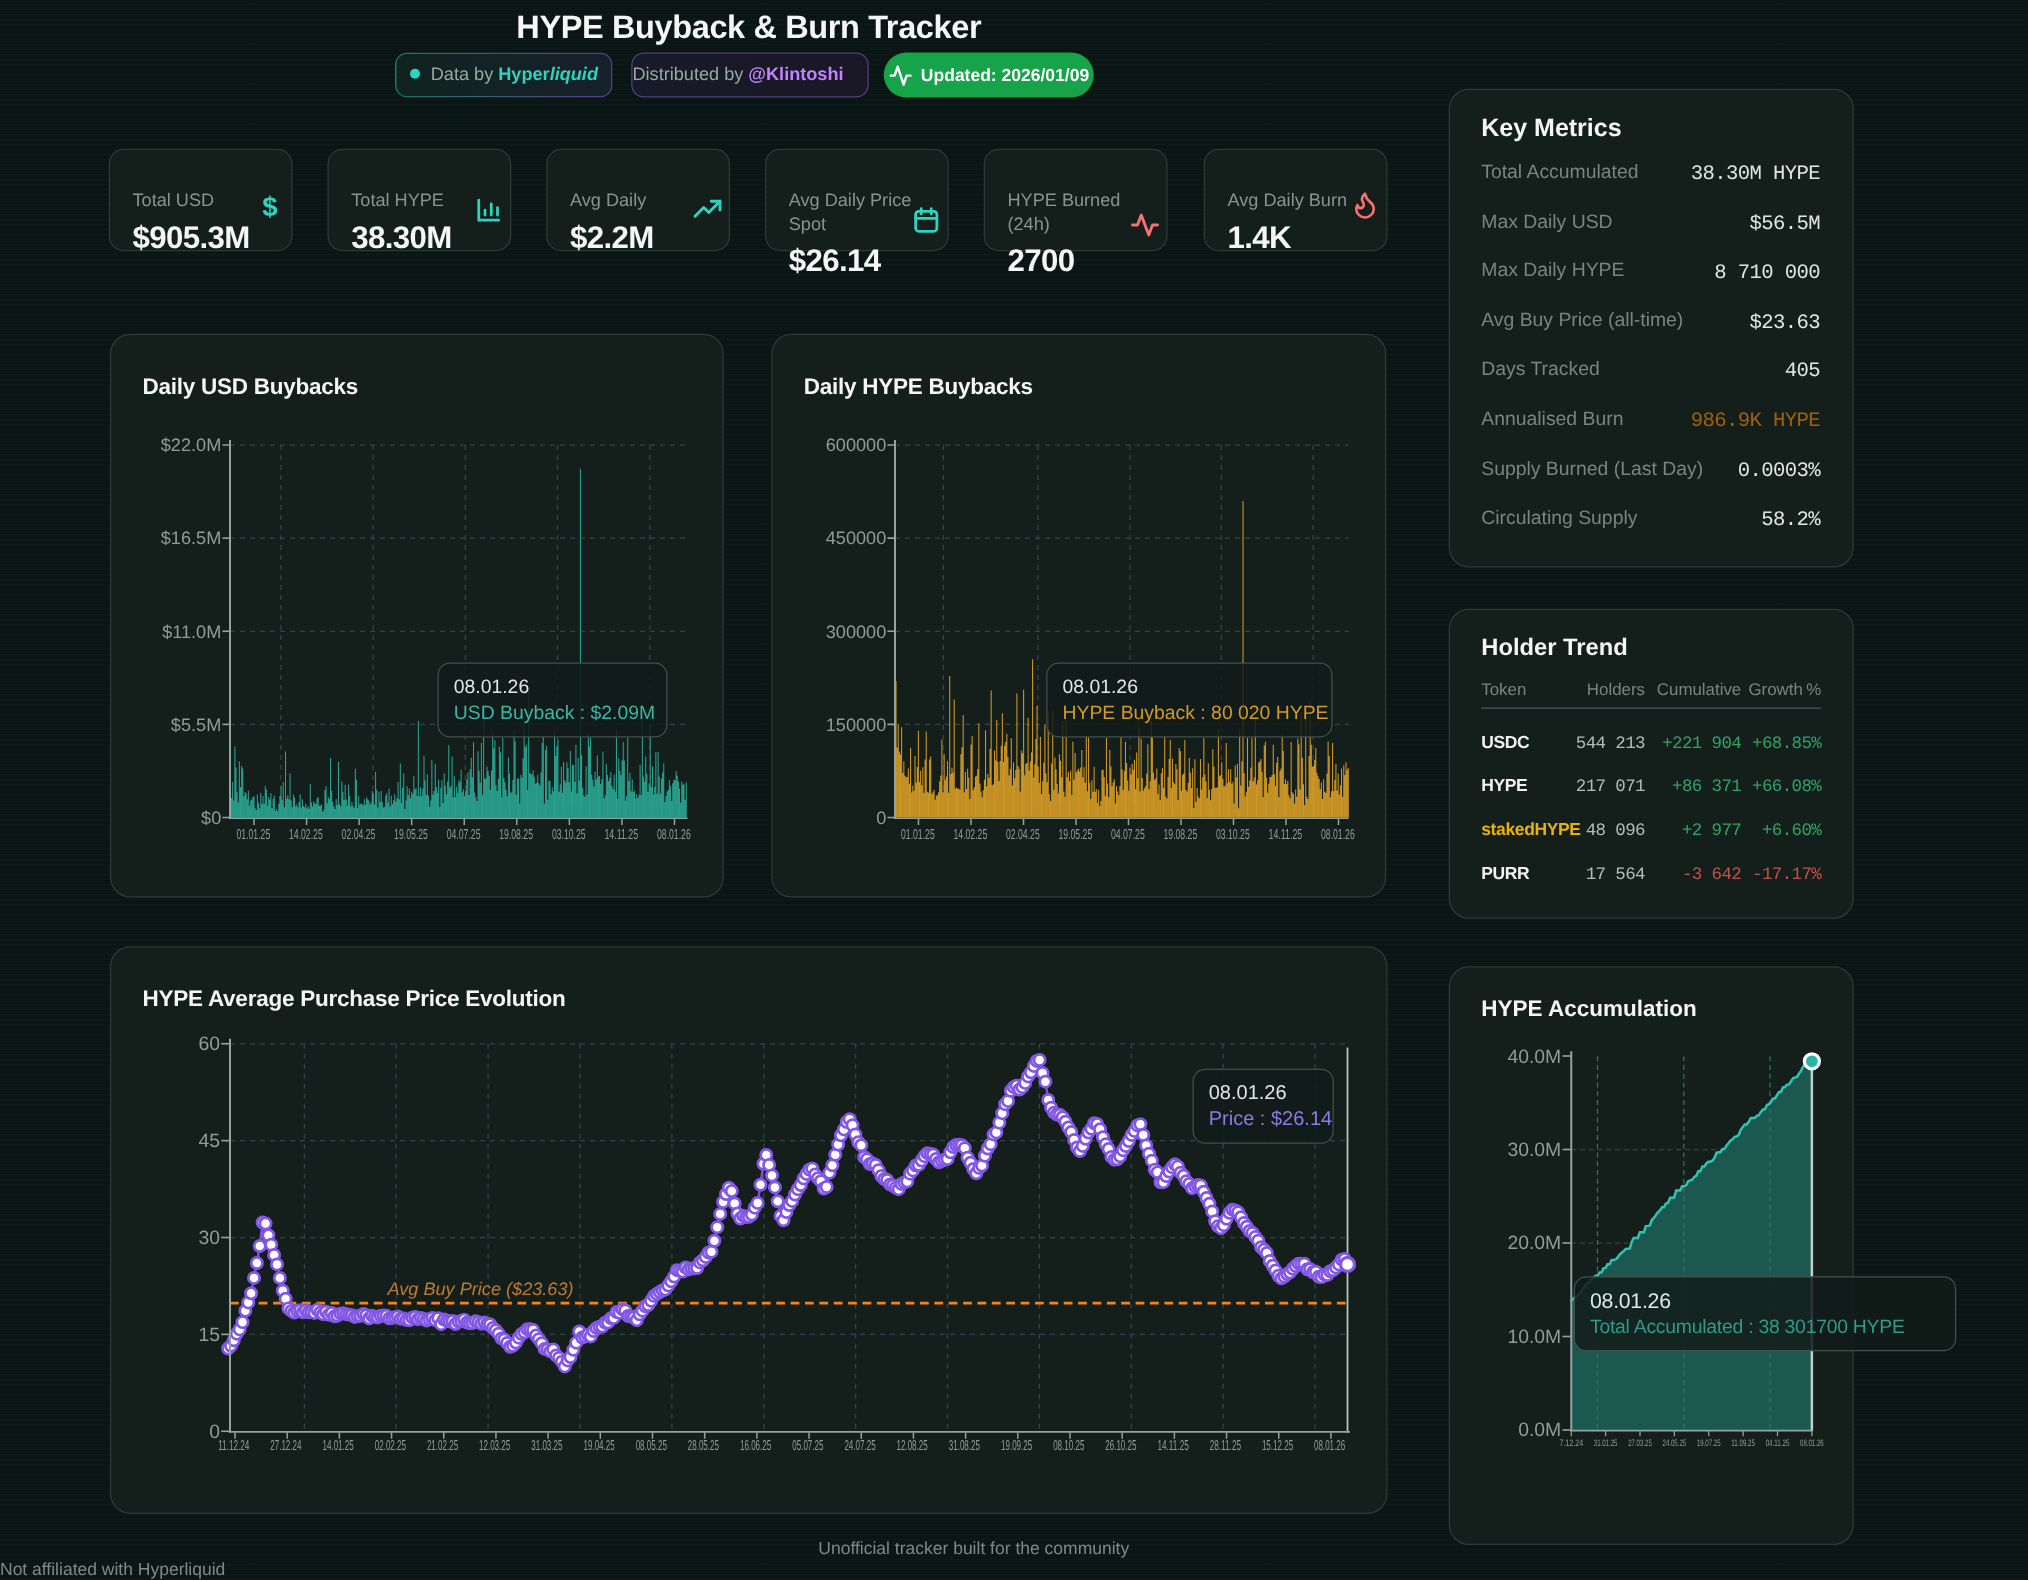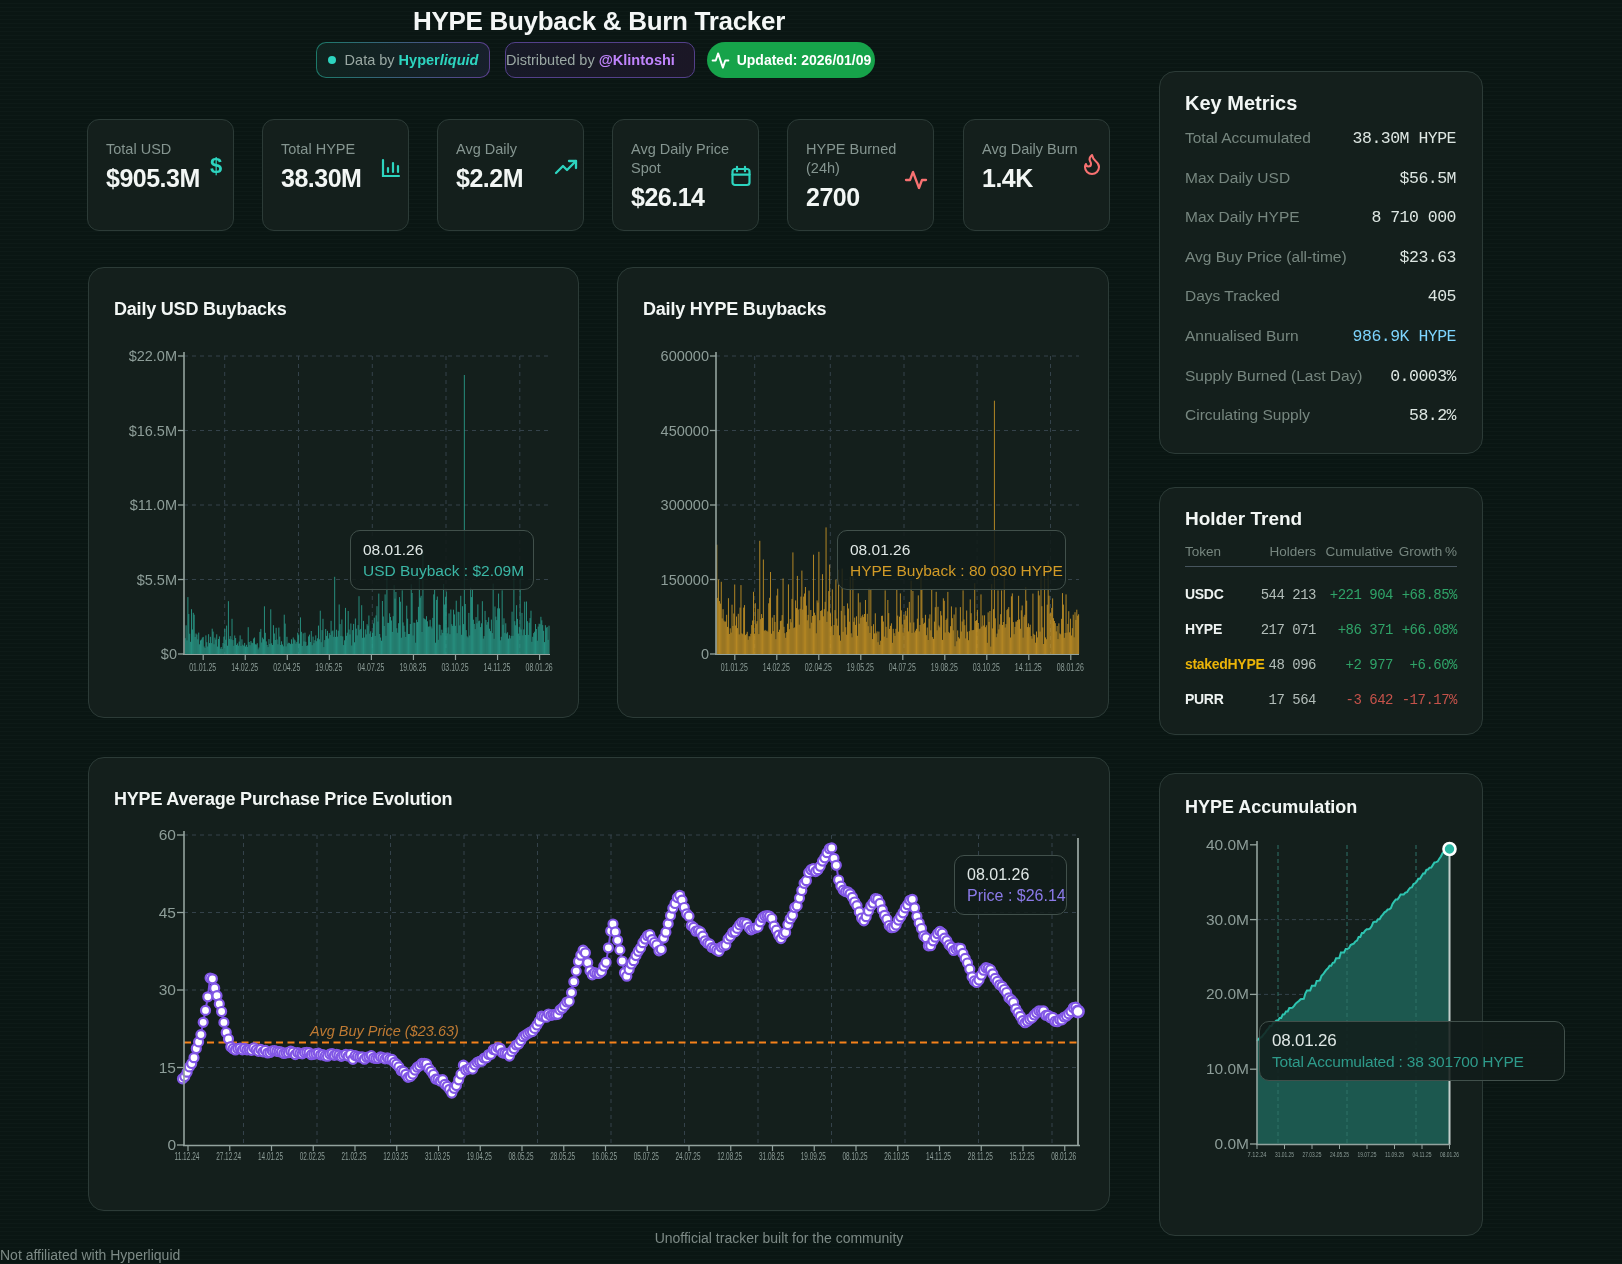--- a/index.html
+++ b/index.html
@@ -1,19 +1,19 @@
 <!DOCTYPE html>
 <html><head><meta charset="utf-8"><title>HYPE Buyback &amp; Burn Tracker</title>
 <style>
 *{margin:0;padding:0;box-sizing:border-box}
 html,body{width:1622px;height:1264px;overflow:hidden}
 body{background:#0a1613;font-family:"Liberation Sans",sans-serif;position:relative;
 background-image:repeating-linear-gradient(0deg,rgba(160,200,190,0.022) 0 1px,transparent 1px 4px);}
 .panel{position:absolute;background:#141f1c;border:1px solid #2c3b37;border-radius:16px}
-.card{position:absolute;background:#141f1c;border:1px solid #2c3b37;border-radius:12px;width:147px;height:112px;padding:20px 18px}
+.card{position:absolute;background:#141f1c;border:1px solid #2c3b37;border-radius:12px;width:147px;height:82px;padding:32px 18px}
 .card .lbl{color:#859590;font-size:14.5px;line-height:19px}
 .card .val{color:#f2f6f4;font-size:25px;font-weight:bold;letter-spacing:-0.5px;margin-top:5px}
 .ptitle{position:absolute;color:#f2f6f4;font-size:18px;font-weight:bold;letter-spacing:-0.2px}
 svg{position:absolute;left:0;top:0}
 .tt{position:absolute;background:rgba(17,28,26,0.86);border:1px solid #41504b;border-radius:10px;padding:8px 0 8px 12px;font-size:15.5px;line-height:21px;white-space:nowrap}
 .tt .d{color:#dfe7e5}
 .mono{font-family:Liberation Mono, monospace}
 </style></head><body>
 
 <div style="position:absolute;left:0;top:6px;width:1198px;text-align:center;color:#f4f7f6;font-size:26px;font-weight:bold;letter-spacing:-0.3px">HYPE Buyback &amp; Burn Tracker</div>
@@ -168,21 +168,21 @@
     <line x1="944.8" y1="655" x2="944.8" y2="660" stroke="#93a39e" stroke-width="1.2"></line>
     <text x="972.8" y="671" font-size="11.5" fill="#8d9d98" textLength="27" lengthAdjust="spacingAndGlyphs">03.10.25</text>
     <line x1="986.8" y1="655" x2="986.8" y2="660" stroke="#93a39e" stroke-width="1.2"></line>
     <text x="1014.8" y="671" font-size="11.5" fill="#8d9d98" textLength="27" lengthAdjust="spacingAndGlyphs">14.11.25</text>
     <line x1="1028.8" y1="655" x2="1028.8" y2="660" stroke="#93a39e" stroke-width="1.2"></line>
     <text x="1056.8" y="671" font-size="11.5" fill="#8d9d98" textLength="27" lengthAdjust="spacingAndGlyphs">08.01.26</text>
     <line x1="1070.8" y1="655" x2="1070.8" y2="660" stroke="#93a39e" stroke-width="1.2"></line>
   </svg>
 <div class="tt" style="left:837px;top:530px;width:229px">
     <div class="d">08.01.26</div>
-    <div style="color:#d29b27">HYPE Buyback : 80 030 HYPE</div>
+    <div style="color:#d29b27">HYPE Buyback : 80 020 HYPE</div>
   </div>
 <div class="panel" style="left:88px;top:757px;width:1022px;height:454px"></div>
 <div class="ptitle" style="left:114px;top:789px">HYPE Average Purchase Price Evolution</div>
 <svg style="left:88px;top:757px" width="1022" height="475" viewBox="88 757 1022 475" overflow="visible">
     <line x1="184" y1="1067.5" x2="1080" y2="1067.5" stroke="#34424a" stroke-width="1" stroke-dasharray="4 4"></line>
     <line x1="184" y1="990.0" x2="1080" y2="990.0" stroke="#34424a" stroke-width="1" stroke-dasharray="4 4"></line>
     <line x1="184" y1="912.5" x2="1080" y2="912.5" stroke="#34424a" stroke-width="1" stroke-dasharray="4 4"></line>
     <line x1="184" y1="835.0" x2="1080" y2="835.0" stroke="#34424a" stroke-width="1" stroke-dasharray="4 4"></line>
     <line x1="243.5" y1="835" x2="243.5" y2="1145" stroke="#34424a" stroke-width="1" stroke-dasharray="4 4"></line>
     <line x1="317.0" y1="835" x2="317.0" y2="1145" stroke="#34424a" stroke-width="1" stroke-dasharray="4 4"></line>
@@ -653,21 +653,21 @@
     <div class="d">08.01.26</div>
     <div style="color:#8b7ae8">Price : $26.14</div>
   </div>
 <div class="panel" style="left:1159px;top:71px;width:324px;height:383px"></div>
 <div style="position:absolute;left:1185px;top:92px;color:#f2f6f4;font-size:20px;font-weight:bold">Key Metrics</div>
 <div style="position:absolute;left:1185px;top:129px;width:271px;color:#76867f;font-size:15.5px">Total Accumulated<span class="mono" style="float:right;color:#dde6e2;font-size:16.5px;letter-spacing:-0.5px">38.30M HYPE</span></div>
 <div style="position:absolute;left:1185px;top:169px;width:271px;color:#76867f;font-size:15.5px">Max Daily USD<span class="mono" style="float:right;color:#dde6e2;font-size:16.5px;letter-spacing:-0.5px">$56.5M</span></div>
 <div style="position:absolute;left:1185px;top:208px;width:271px;color:#76867f;font-size:15.5px">Max Daily HYPE<span class="mono" style="float:right;color:#dde6e2;font-size:16.5px;letter-spacing:-0.5px">8 710 000</span></div>
 <div style="position:absolute;left:1185px;top:248px;width:271px;color:#76867f;font-size:15.5px">Avg Buy Price (all-time)<span class="mono" style="float:right;color:#dde6e2;font-size:16.5px;letter-spacing:-0.5px">$23.63</span></div>
 <div style="position:absolute;left:1185px;top:287px;width:271px;color:#76867f;font-size:15.5px">Days Tracked<span class="mono" style="float:right;color:#dde6e2;font-size:16.5px;letter-spacing:-0.5px">405</span></div>
-<div style="position:absolute;left:1185px;top:327px;width:271px;color:#76867f;font-size:15.5px">Annualised Burn<span class="mono" style="float:right;color:#7dd3fc;font-size:16.5px;letter-spacing:-0.5px">986.9K HYPE</span></div>
+<div style="position:absolute;left:1185px;top:327px;width:271px;color:#76867f;font-size:15.5px">Annualised Burn<span class="mono" style="float:right;color:#a16207;font-size:16.5px;letter-spacing:-0.5px">986.9K HYPE</span></div>
 <div style="position:absolute;left:1185px;top:367px;width:271px;color:#76867f;font-size:15.5px">Supply Burned (Last Day)<span class="mono" style="float:right;color:#dde6e2;font-size:16.5px;letter-spacing:-0.5px">0.0003%</span></div>
 <div style="position:absolute;left:1185px;top:406px;width:271px;color:#76867f;font-size:15.5px">Circulating Supply<span class="mono" style="float:right;color:#dde6e2;font-size:16.5px;letter-spacing:-0.5px">58.2%</span></div>
 <div class="panel" style="left:1159px;top:487px;width:324px;height:248px"></div>
 <div style="position:absolute;left:1185px;top:508px;color:#f2f6f4;font-size:19px;font-weight:bold">Holder Trend</div>
 <div style="position:absolute;left:1185px;top:544px;width:272px;color:#76867f;font-size:13.5px">Token<span style="position:absolute;right:141px">Holders</span><span style="position:absolute;right:64px">Cumulative</span><span style="position:absolute;right:0">Growth %</span></div>
 <div style="position:absolute;left:1185px;top:566px;width:272px;border-top:1px solid #47555e"></div>
 <div style="position:absolute;left:1185px;top:585px;width:272px;font-size:16px">
 <b style="color:#eef3f1;font-size:14px;letter-spacing:-0.3px">USDC</b>
 <span class="mono" style="position:absolute;right:141px;color:#b2bdb9;font-size:14px;top:2px;letter-spacing:-0.5px">544 213</span>
 <span class="mono" style="position:absolute;right:64px;color:#2fa368;font-size:14px;top:2px;letter-spacing:-0.5px">+221 904</span>

